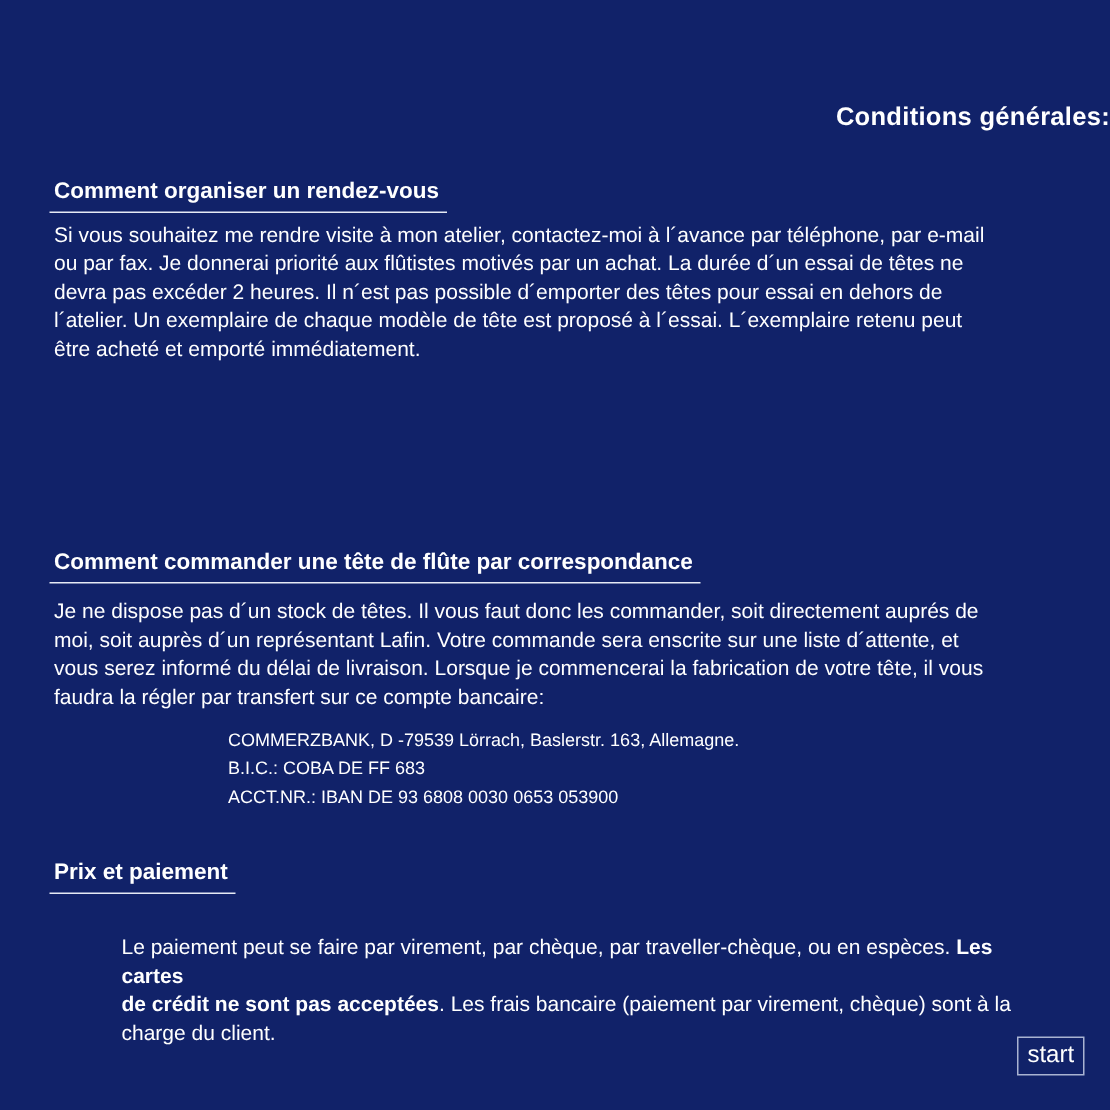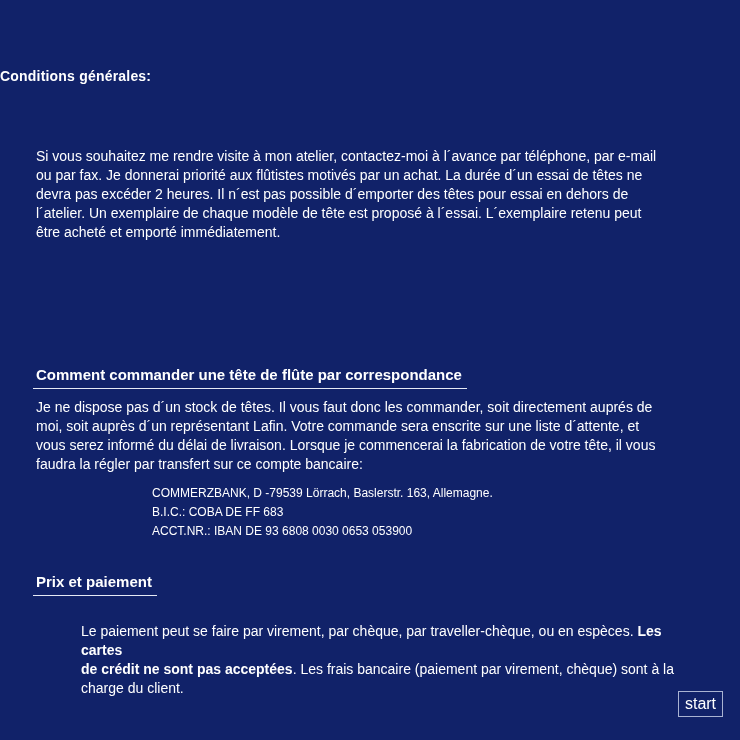--- a/index.html
+++ b/index.html
@@ -14,22 +14,22 @@
     background: #112269;
     color: #ffffff;
     font-family: "Liberation Sans", "DejaVu Sans", sans-serif;
     overflow: hidden;
   }
   .page-title {
     position: absolute;
     top: 68px;
     left: 0;
     right: 0;
-    text-align: left;
-    font-size: 14px;
+    text-align: right;
+    font-size: 17px;
     font-weight: bold;
     letter-spacing: 0.2px;
   }
   .section-heading {
     position: absolute;
     left: 36px;
     font-size: 15px;
     font-weight: bold;
   }
   .section-heading .heading-text {
@@ -72,20 +72,23 @@
     cursor: pointer;
   }
 </style>
 </head>
 <body>
 
 <div class="page">
 
   <div class="page-title">Conditions générales:</div>
 
+  <div class="section-heading" style="top: 119px;">
+    <span class="heading-text">Comment organiser un rendez-vous</span>
+  </div>
 
   <div class="para" style="top: 147px;">Si vous souhaitez me rendre visite à mon atelier, contactez-moi à l´avance par téléphone, par e-mail
 ou par fax. Je donnerai priorité aux flûtistes motivés par un achat. La durée d´un essai de têtes ne
 devra pas excéder 2 heures. Il n´est pas possible d´emporter des têtes pour essai en dehors de
 l´atelier. Un exemplaire de chaque modèle de tête est proposé à l´essai. L´exemplaire retenu peut
 être acheté et emporté immédiatement.</div>
 
 
   <div class="section-heading" style="top: 366px;">
     <span class="heading-text">Comment commander une tête de flûte par correspondance</span>

